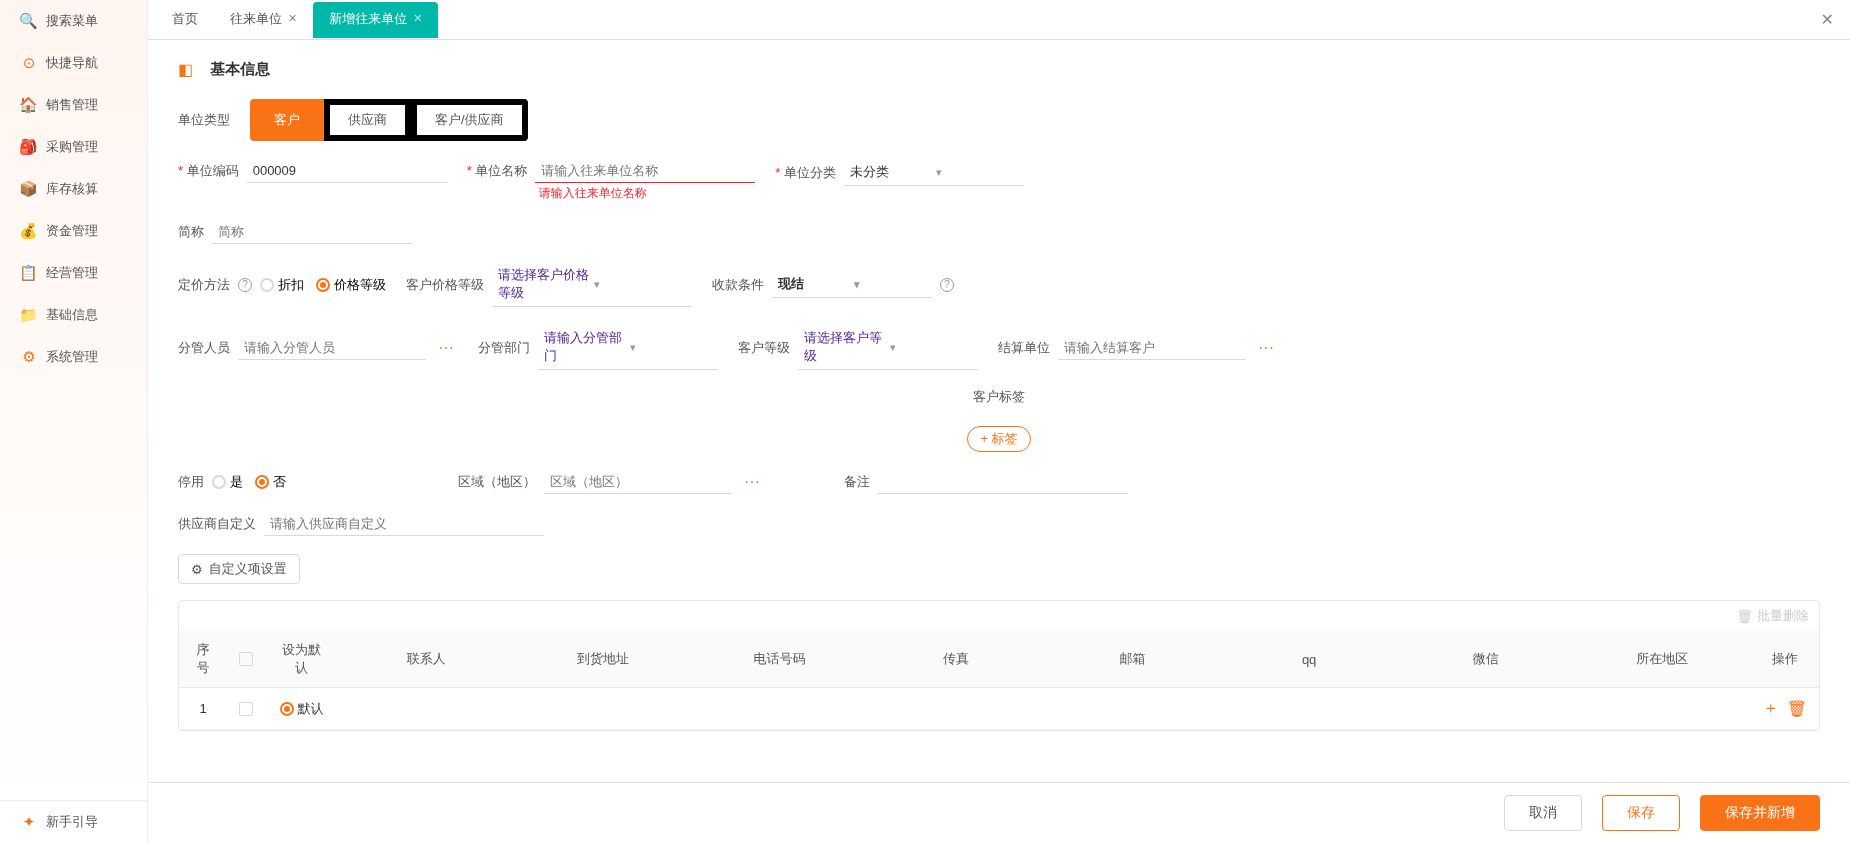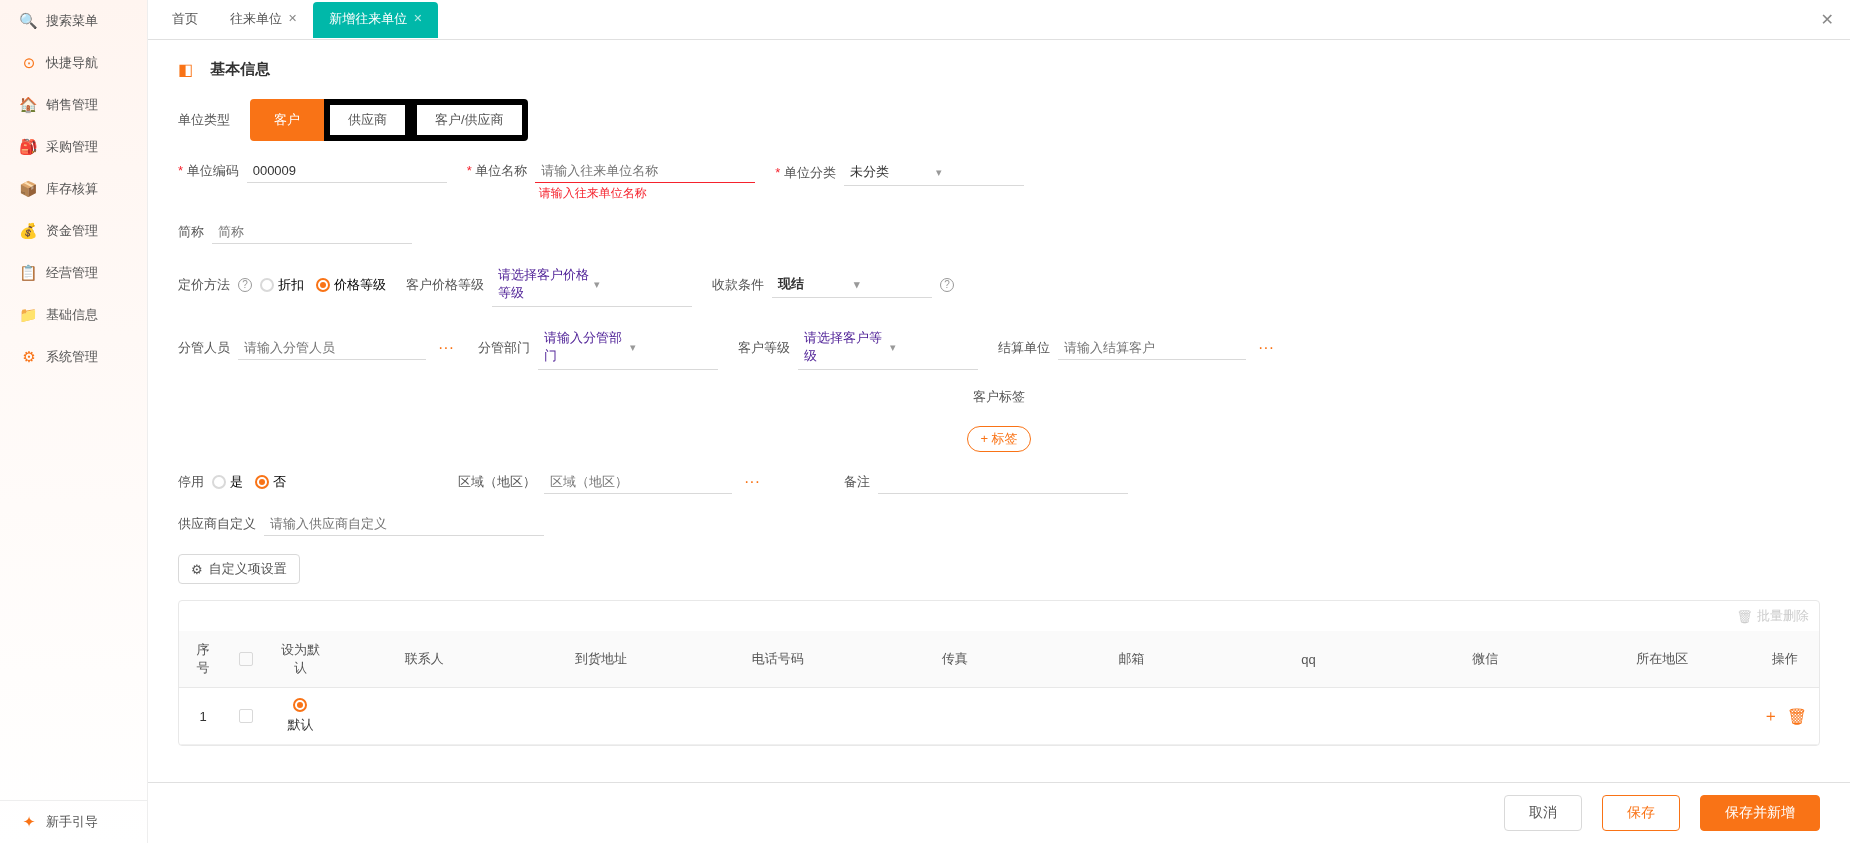--- a/index.html
+++ b/index.html
@@ -465,21 +465,21 @@
         </thead>
         <tbody>
           <tr>
             <td>1</td>
             <td>
               <div class="checkbox-cell">
                   <div class="checkbox"></div>
                 </div>
             </td>
             <td>
-              <div class="radio-item" style="justify-content:center;flex-direction:column;">
+              <div class="radio-item" style="justify-content:center;">
                 <div class="radio-circle checked"></div>
                 <span>默认</span>
               </div>
             </td>
             <td><input type="text" style="border: none; outline: none; width: 100%; font-size: 13px;"></td>
             <td><input type="text" style="border: none; outline: none; width: 100%; font-size: 13px;"></td>
             <td><input type="text" style="border: none; outline: none; width: 100%; font-size: 13px;"></td>
             <td><input type="text" style="border: none; outline: none; width: 100%; font-size: 13px;"></td>
             <td><input type="text" style="border: none; outline: none; width: 100%; font-size: 13px;"></td>
             <td><input type="text" style="border: none; outline: none; width: 100%; font-size: 13px;"></td>

